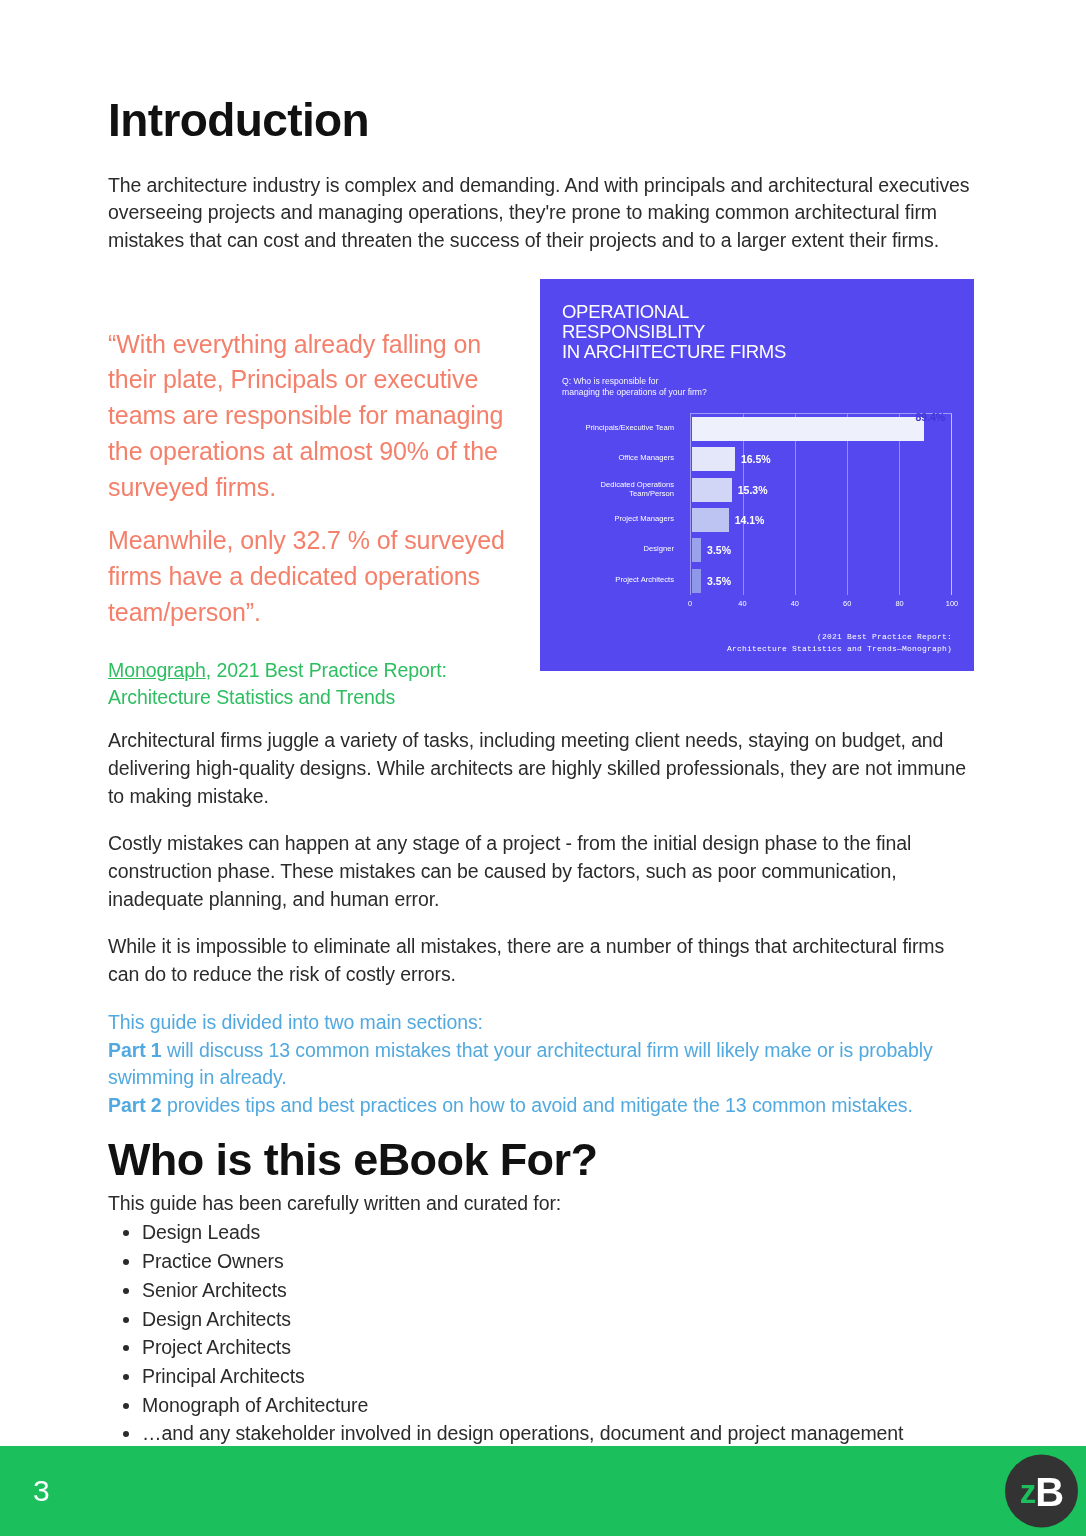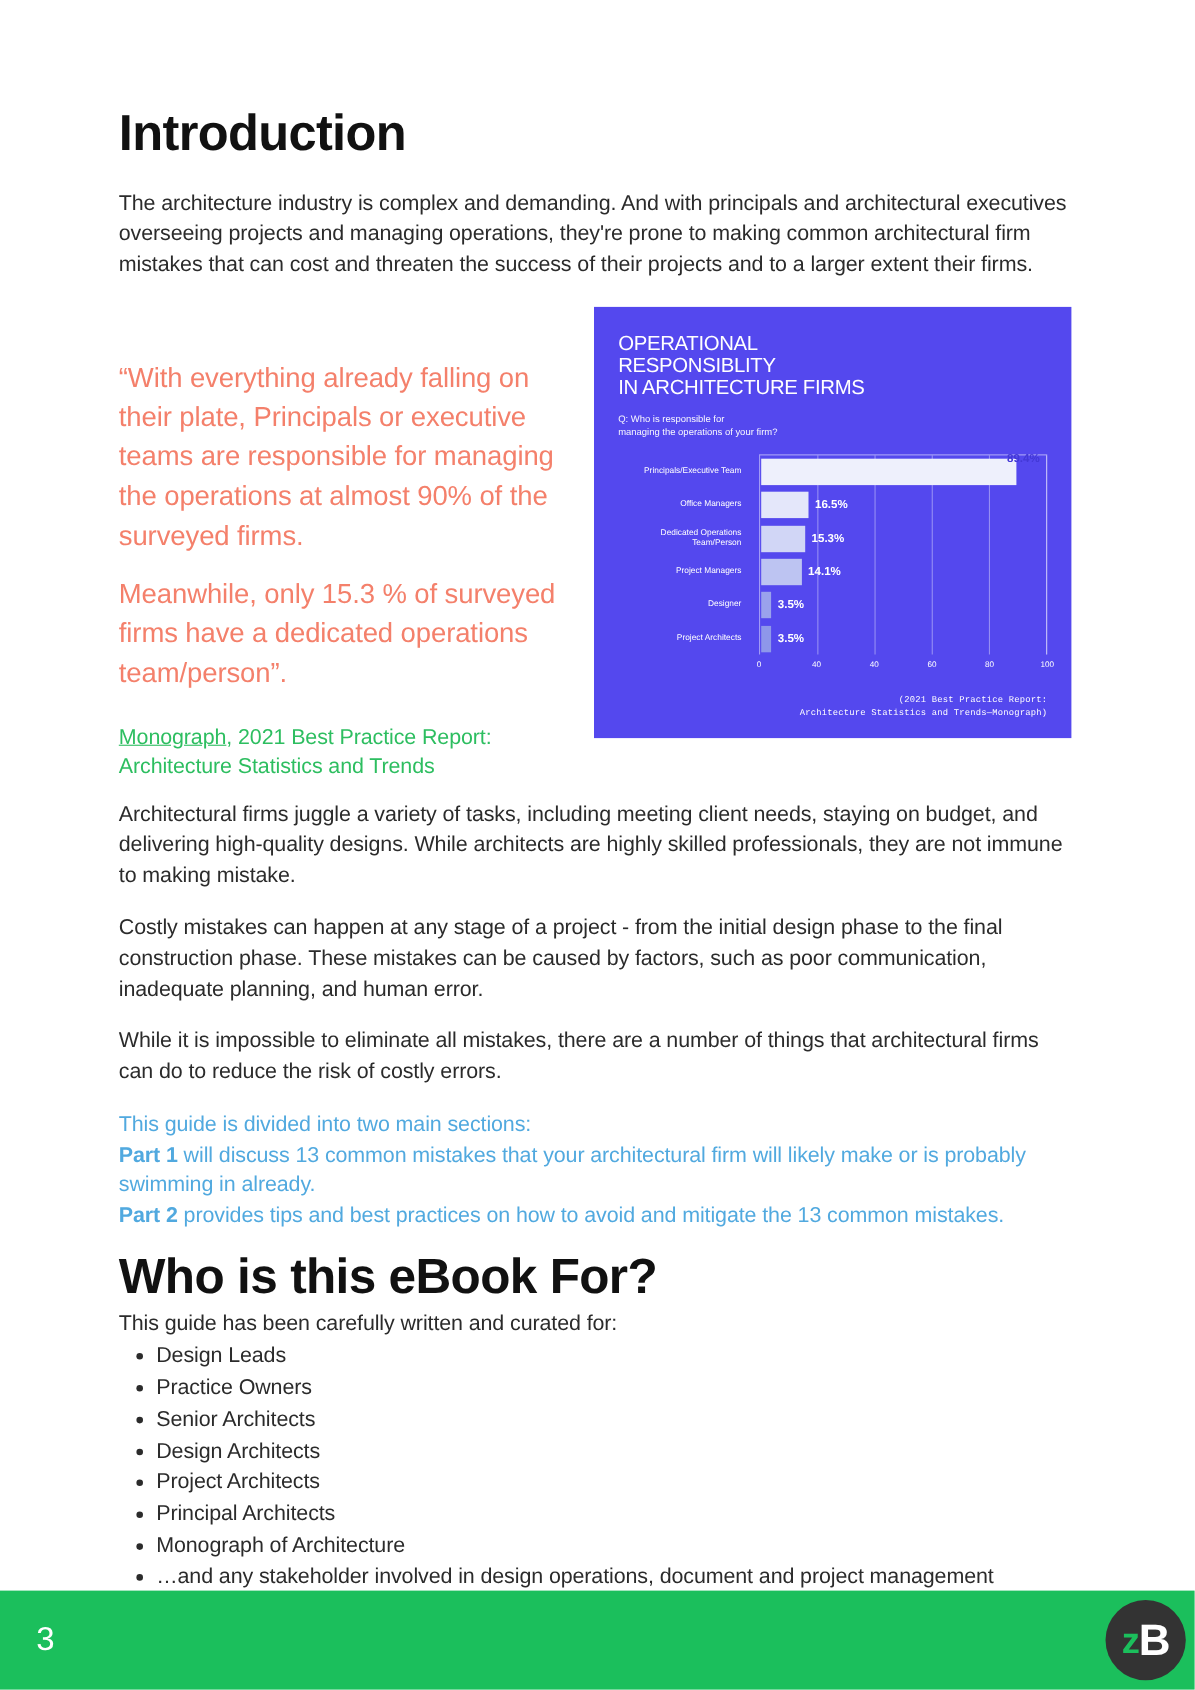--- a/index.html
+++ b/index.html
@@ -278,21 +278,21 @@
 <div class="page">
 
   <h1 class="title">Introduction</h1>
 
   <p class="body">The architecture industry is complex and demanding. And with principals and architectural executives overseeing projects and managing operations, they're prone to making common architectural firm mistakes that can cost and threaten the success of their projects and to a larger extent their firms.</p>
 
   <div class="split">
 
     <div class="quote-col">
       <p class="quote-text">“With everything already falling on their plate, Principals or executive teams are responsible for managing the operations at almost 90% of the surveyed firms.</p>
-      <p class="quote-text">Meanwhile, only 15.3 % of surveyed firms have a dedicated operations team/person”.</p>
+      <p class="quote-text">Meanwhile, only 32.7 % of surveyed firms have a dedicated operations team/person”.</p>
       <p class="source"><span class="link">Monograph</span><span>, 2021 Best Practice Report: Architecture Statistics and Trends</span></p>
     </div>
 
     <div class="chart-card">
       <div class="chart-title">
         <div>OPERATIONAL</div>
         <div>RESPONSIBLITY</div>
         <div>IN ARCHITECTURE FIRMS</div>
       </div>
       <p class="chart-question">

